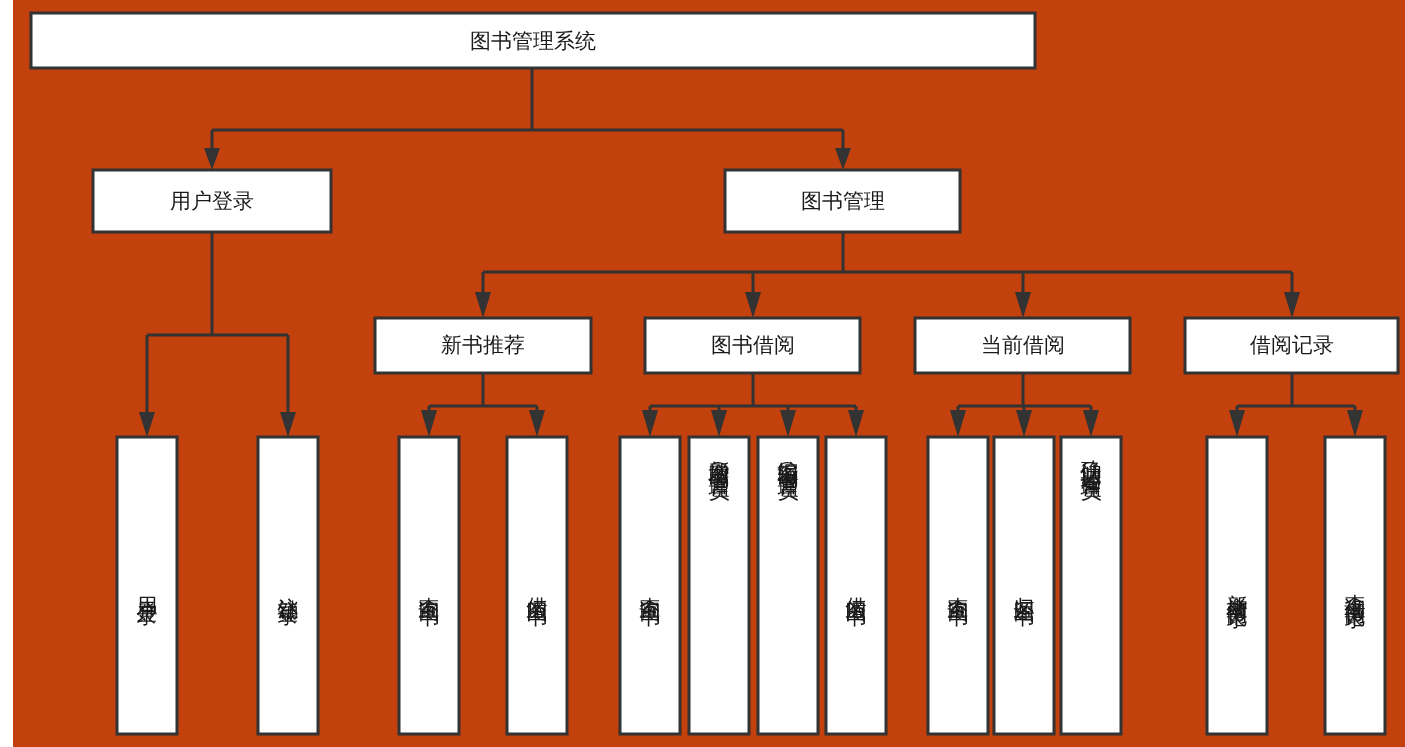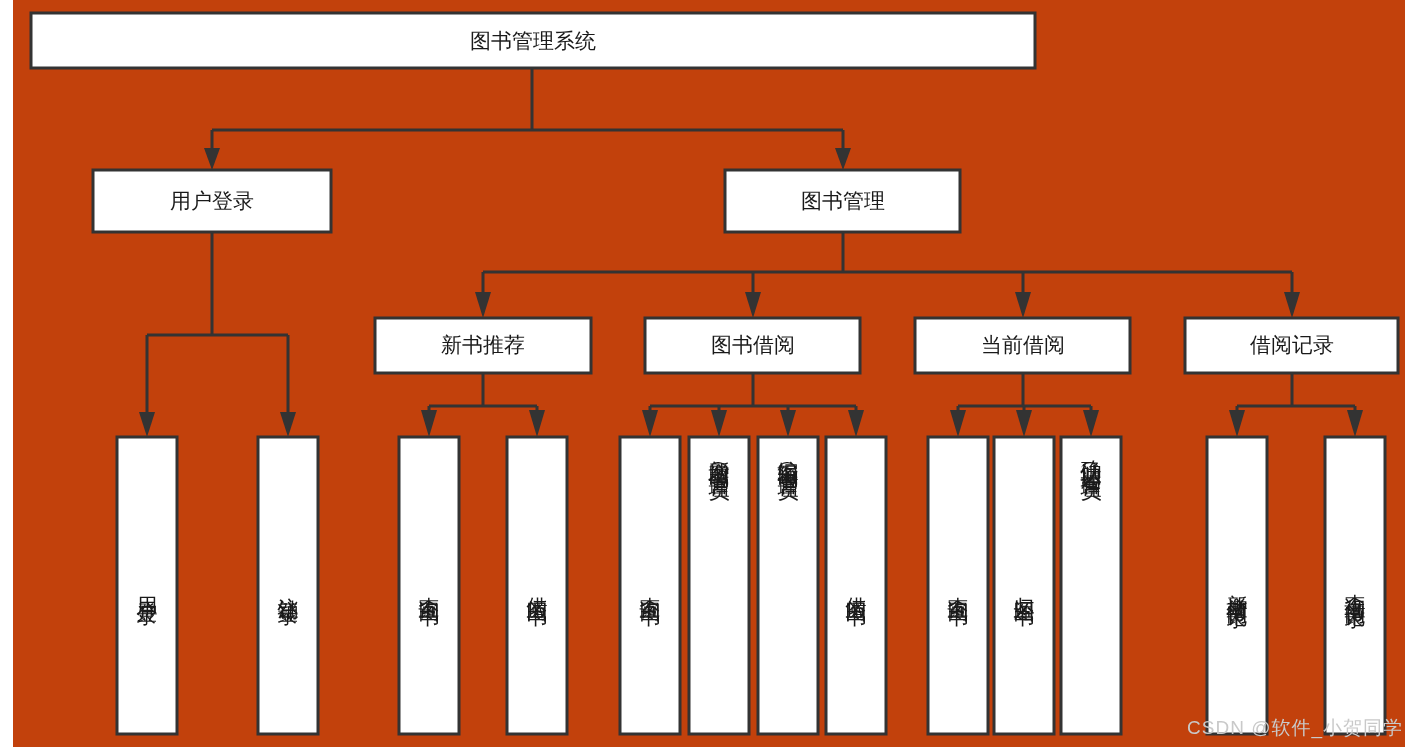--- a/index.html
+++ b/index.html
@@ -226,14 +226,13 @@
     <span class="vtext">确认归还（管理员）</span>
   </div>
 
   <div class="vlabel-wrap center" style="left:1194px; top:437px; width:60px; height:297px;">
     <span class="vtext">新增借阅记录</span>
   </div>
   <div class="vlabel-wrap center" style="left:1312px; top:437px; width:60px; height:297px;">
     <span class="vtext">查询借阅记录</span>
   </div>
 
-  <div class="watermark">CSDN @软件_小贺同学</div>
 </div>
 
 </body></html>

